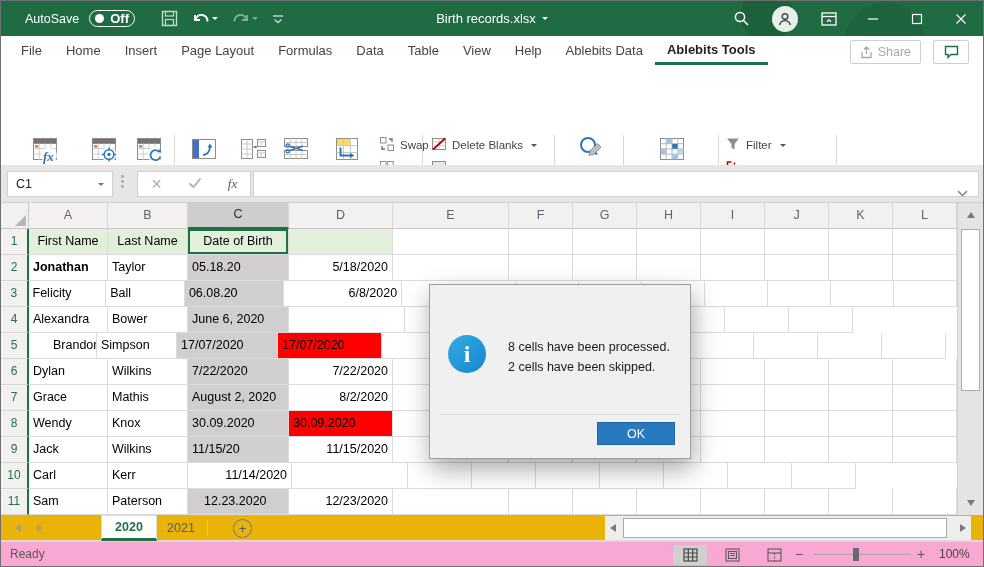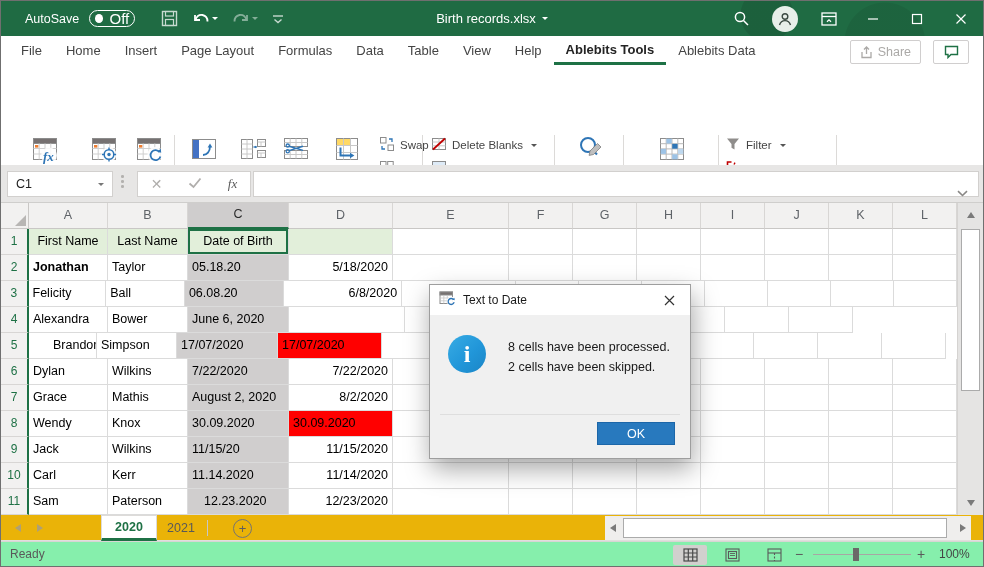--- a/index.html
+++ b/index.html
@@ -9,21 +9,21 @@
   
   .titlebar{position:absolute;left:0;top:0;width:100%;height:35px;background:#1F6B43;
     background-image:radial-gradient(circle at 78% 40%, rgba(0,0,0,.10) 0 26px, transparent 27px),
                      radial-gradient(circle at 90% 120%, rgba(0,0,0,.07) 0 40px, transparent 41px);
     color:#fff;display:flex;align-items:center;}
   .tb-left{display:flex;align-items:center;gap:10px;padding-left:24px;}
   .autosave-lbl{font-size:12.5px;}
   .toggle{width:46px;height:17px;border:1.5px solid #fff;border-radius:10px;display:flex;
     align-items:center;gap:6px;padding:0 5px;box-sizing:border-box;cursor:default;}
   .knob{width:9px;height:9px;border-radius:50%;background:#fff;}
-  .toggle-state{font-size:15px;font-weight:400;color:#fff;}
+  .toggle-state{font-size:13px;font-weight:700;color:#fff;}
   .qat{display:flex;align-items:center;gap:14px;margin-left:16px;}
   .qat svg{display:block;}
   .dim{opacity:.45;}
   .semi{opacity:.75;}
   .chvw{width:0;height:0;border-left:3px solid transparent;border-right:3px solid transparent;
     border-top:3.5px solid #fff;display:inline-block;margin-left:2px;}
   .tb-title{position:absolute;left:0;right:0;top:0;height:35px;display:flex;align-items:center;
     justify-content:center;font-size:13px;pointer-events:none;}
   .tb-title .chvw{margin-left:6px;}
   .tb-right{position:absolute;right:0;top:0;height:35px;display:flex;align-items:center;}
@@ -114,21 +114,21 @@
   .stab.inactive{left:157px;width:46px;color:#595959;}
   .stab-div{position:absolute;left:206px;top:5px;width:1px;height:16px;background:#C8C6C4;}
   .addsheet{position:absolute;left:232px;top:4px;width:17px;height:17px;border:1px solid #767472;
     border-radius:50%;display:flex;align-items:center;justify-content:center;color:#605E5C;
     font-size:13px;line-height:1;}
   .hscroll{position:absolute;left:604px;top:1px;width:366px;height:24px;background:#EFEEED;}
   .hs-btn{position:absolute;top:0;width:16px;height:24px;display:flex;align-items:center;justify-content:center;}
   .hs-thumb{position:absolute;left:18px;top:2px;width:324px;height:20px;background:#fff;
     border:1px solid #ABABAB;box-sizing:border-box;}
   
-  .statusbar{position:absolute;left:0;top:540px;width:100%;height:27px;background:#86efac;
+  .statusbar{position:absolute;left:0;top:540px;width:100%;height:27px;background:#f9a8d4;
     border-top:1px solid #D8D6D4;box-sizing:border-box;text-align:right;}
   .ready{position:absolute;left:9px;top:5px;font-size:12px;color:#5A5A5A;}
   .view-btn{position:absolute;top:3px;width:34px;height:20px;display:flex;align-items:center;
     justify-content:center;border-radius:2px;}
   .view-btn.active{background:#D2D0CE;}
   .zoom-minus{position:absolute;left:794px;top:4px;font-size:14px;color:#5A5A5A;}
   .zoom-track{position:absolute;left:812px;top:12px;width:98px;height:1px;background:#A8A6A4;}
   .zoom-thumb{position:absolute;left:852px;top:6px;width:6px;height:13px;background:#6b6968;}
   .zoom-plus{position:absolute;left:916px;top:4px;font-size:14px;color:#5A5A5A;}
   .zoom-pct{position:absolute;left:938px;top:5px;font-size:12px;color:#444;}
@@ -237,22 +237,22 @@
   <div class="menubar" id="menubar">
     <div class="mtab">File</div>
       <div class="mtab">Home</div>
       <div class="mtab">Insert</div>
       <div class="mtab">Page Layout</div>
       <div class="mtab">Formulas</div>
       <div class="mtab">Data</div>
       <div class="mtab">Table</div>
       <div class="mtab">View</div>
       <div class="mtab">Help</div>
+      <div class="mtab">Ablebits Data</div>
       <div class="mtab active">Ablebits Tools</div>
-      <div class="mtab">Ablebits Data</div>
       <div class="share-btn">
       <svg width="13" height="13" viewBox="0 0 13 13">
           <path d="M6.5 8 V1.5 M4 3.5 L6.5 1 L9 3.5" fill="none" stroke="#ABA9A7" stroke-width="1.3"></path>
           <path d="M2 6 v5.5 h9 V6" fill="none" stroke="#ABA9A7" stroke-width="1.3"></path>
         </svg>
       <span>Share</span>
     </div>
     <div class="comment-btn">
       <svg width="15" height="14" viewBox="0 0 15 14">
           <path d="M1.5 1.5 h12 v8 h-6.5 l-3 3 v-3 h-2.5 z" fill="none" stroke="#1E7145" stroke-width="1.4"></path>
@@ -650,21 +650,20 @@
           <div class="cell" style="width: 64px;"></div>
           <div class="cell" style="width: 64px;"></div>
           <div class="cell" style="width: 64px;"></div>
           <div class="cell" style="width: 64px;"></div>
           <div class="cell" style="width: 64px;"></div>
         </div>
         <div class="grow">
           <div class="rowhdr">10</div>
           <div class="cell" style="width: 79px;">Carl</div>
           <div class="cell" style="width: 80px;">Kerr</div>
-          <div class="cell selgray" style="width: 101px;">11.14.2020</div>
           <div class="cell right" style="width: 104px;">11/14/2020</div>
           <div class="cell" style="width: 116px;"></div>
           <div class="cell" style="width: 64px;"></div>
           <div class="cell" style="width: 64px;"></div>
           <div class="cell" style="width: 64px;"></div>
           <div class="cell" style="width: 64px;"></div>
           <div class="cell" style="width: 64px;"></div>
           <div class="cell" style="width: 64px;"></div>
           <div class="cell" style="width: 64px;"></div>
         </div>
@@ -739,38 +738,20 @@
         </svg>
     </span>
     <span class="zoom-minus">−</span>
     <span class="zoom-track"></span>
     <span class="zoom-thumb"></span>
     <span class="zoom-plus">+</span>
     <span class="zoom-pct">100%</span>
   </div>
 
   <div class="dialog">
-    <div class="dlg-title">
-      <span>
-        <svg width="17" height="16" viewBox="0 0 17 16">
-            <rect x="1" y="2" width="12.5" height="11.5" fill="#fff" stroke="#8C8C8C"></rect>
-            <rect x="1" y="2" width="12.5" height="3" fill="#767171" stroke="#8C8C8C"></rect>
-            <path d="M4.8 5 v8.5 M8.3 5 v8.5 M1 8 h12.5 M1 10.8 h12.5" stroke="#C8C8C8" stroke-width=".8"></path>
-            <circle cx="12" cy="11" r="4.3" fill="#fff" opacity=".9"></circle>
-            <path d="M14.6 9.7 a3 3 0 1 0 .5 2.5" fill="none" stroke="#2E75B6" stroke-width="1.3"></path>
-            <path d="M15.4 7.7 l.3 2.6 -2.5 -.8z" fill="#2E75B6"></path>
-          </svg>
-      </span>
-      <span class="dlg-title-text">Text to Date</span>
-      <span class="dlg-close">
-        <svg width="11" height="11" viewBox="0 0 11 11">
-            <path d="M1 1 L10 10 M10 1 L1 10" stroke="#333" stroke-width="1.2"></path>
-          </svg>
-      </span>
-    </div>
     <div class="info-circle">i</div>
     <div class="dlg-msg">
       <div>8 cells have been processed.</div>
       <div>2 cells have been skipped.</div>
     </div>
     <div class="dlg-sep"></div>
     <div class="ok-btn">OK</div>
   </div>
 
 </div>

